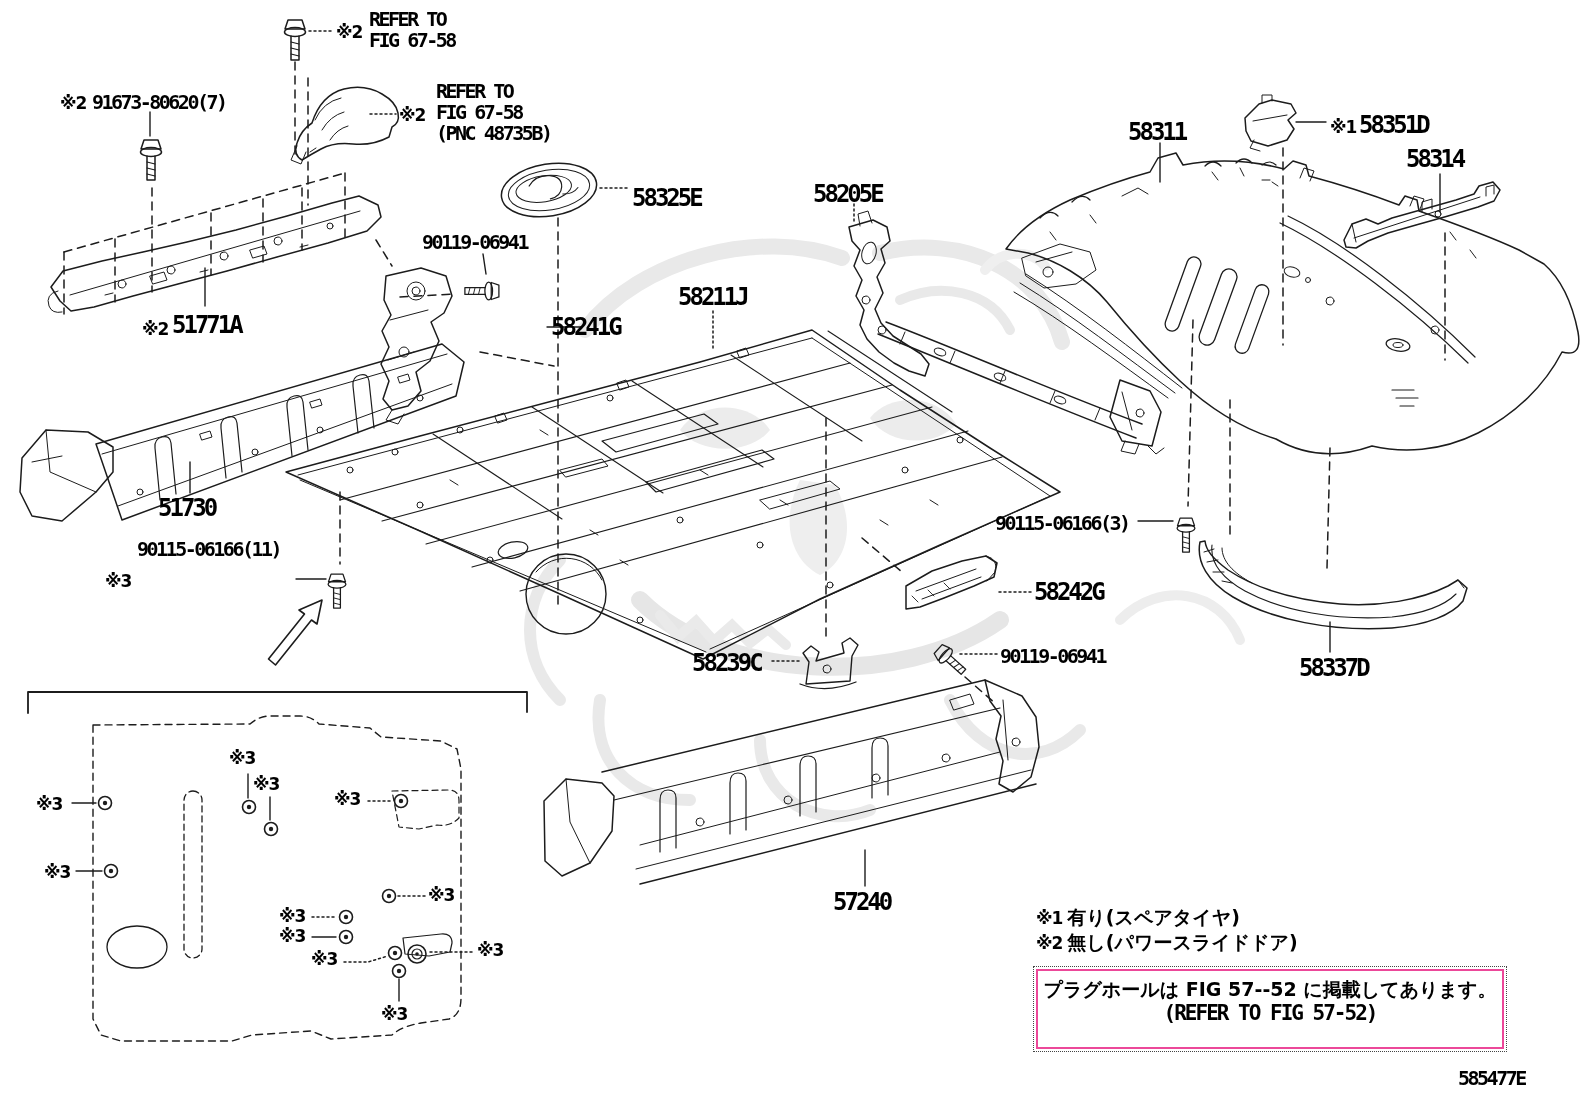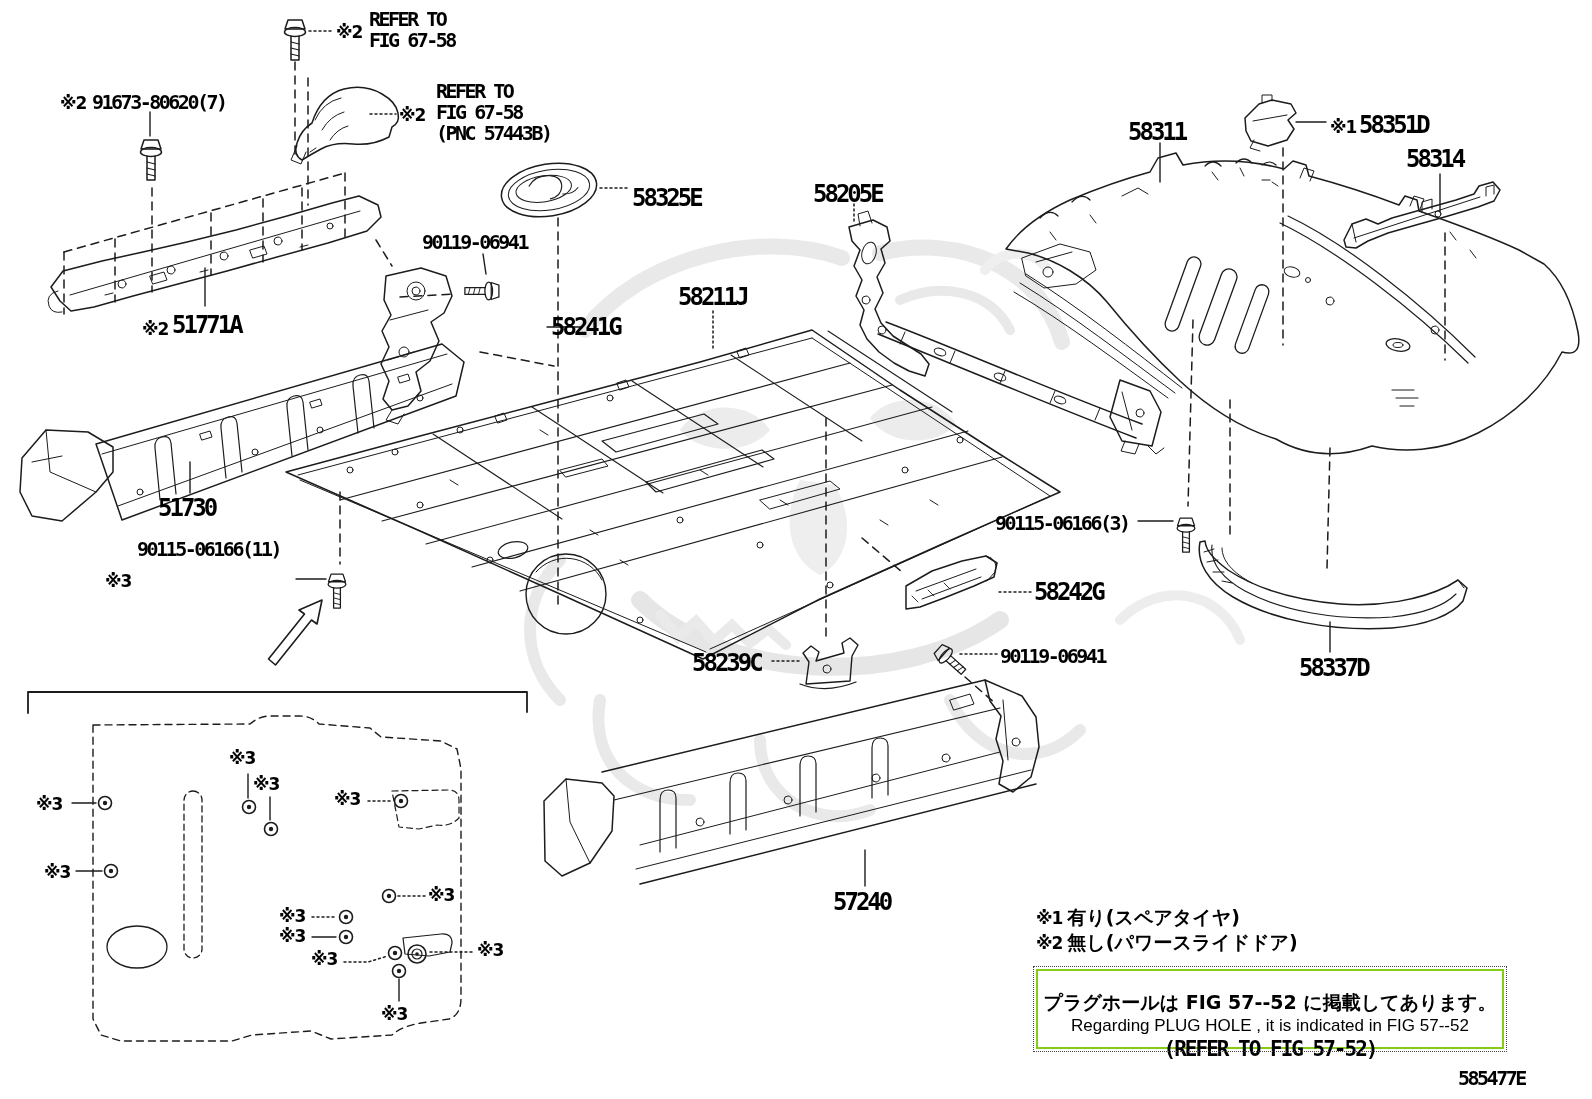--- a/index.html
+++ b/index.html
@@ -6,22 +6,22 @@
   #stage{position:relative;width:1592px;height:1099px;background:#ffffff;overflow:hidden;
          font-family:"DejaVu Sans Mono","DejaVu Sans",monospace;color:#000;}
   #art{position:absolute;left:0;top:0;}
   .lbl{position:absolute;white-space:nowrap;line-height:1.05;}
   .big{font:bold 24px "DejaVu Sans Mono","DejaVu Sans",monospace;letter-spacing:-3px;text-align:center;}
   .sm{font:bold 20px "DejaVu Sans Mono","DejaVu Sans",monospace;letter-spacing:-2.5px;}
   .rf{font:bold 17px "DejaVu Sans","Liberation Sans",sans-serif;letter-spacing:-1px;}
   .row{display:flex;align-items:baseline;gap:5px;}
   .refblk div{font:bold 20px "DejaVu Sans Mono","DejaVu Sans",monospace;letter-spacing:-2.5px;line-height:21px;}
   .jp{font:bold 19px "DejaVu Sans","Liberation Sans",sans-serif;letter-spacing:0;}
-  #plugbox{position:absolute;left:1036px;top:969px;width:468px;height:80px;border:2px solid #84cc16;
-           outline:1px dotted #444;outline-offset:2px;text-align:center;padding-top:19px;box-sizing:border-box;}
+  #plugbox{position:absolute;left:1036px;top:969px;width:468px;height:80px;border:2px solid #ec4899;
+           outline:1px dotted #444;outline-offset:2px;text-align:center;padding-top:6px;box-sizing:border-box;}
   #plugbox .l1{font:bold 19px "DejaVu Sans","Liberation Sans",sans-serif;line-height:24px;}
   #plugbox .l2{font:17px "Liberation Sans","DejaVu Sans",sans-serif;line-height:23px;}
   #plugbox .l3{font:bold 21px "DejaVu Sans Mono","DejaVu Sans",monospace;letter-spacing:-2px;line-height:24px;}
 </style>
 </head>
 <body>
 
 <div id="stage">
 
 <svg id="art" width="1592" height="1099" viewBox="0 0 1592 1099">
@@ -333,21 +333,21 @@
 
 <span class="lbl rf" style="left:336px;top:22px">※2</span>
 <div class="lbl refblk" style="left:369px;top:9px">
   <div>REFER TO</div>
   <div>FIG 67-58</div>
 </div>
 
 <div class="lbl refblk" style="left:436px;top:81px">
   <div>REFER TO</div>
   <div>FIG 67-58</div>
-  <div>(PNC 57443B)</div>
+  <div>(PNC 48735B)</div>
 </div>
 <span class="lbl rf" style="left:399px;top:105px">※2</span>
 
 <span class="lbl big" style="left:632px;top:184px">58325E</span>
 <span class="lbl big" style="left:813px;top:180px">58205E</span>
 <span class="lbl big" style="left:1128px;top:118px">58311</span>
 
 <span class="lbl rf" style="left:1330px;top:117px">※1</span>
 <span class="lbl big" style="left:1359px;top:111px">58351D</span>
 <span class="lbl big" style="left:1406px;top:145px">58314</span>
@@ -387,19 +387,18 @@
   <span class="rf">※1</span>
   <span class="jp">有り(スペアタイヤ)</span>
 </div>
 <div class="lbl row" style="left:1036px;top:930px">
   <span class="rf">※2</span>
   <span class="jp">無し(パワースライドドア)</span>
 </div>
 
 <div id="plugbox">
   <div class="l1">プラグホールは FIG 57--52 に掲載してあります。</div>
-  <div class="l2">Regarding PLUG HOLE , it is indicated in FIG 57--52</div>
   <div class="l3">(REFER TO FIG 57-52)</div>
 </div>
 
 <span class="lbl sm" style="left:1458px;top:1066px">585477E</span>
 
 </div>
 
 </body></html>

